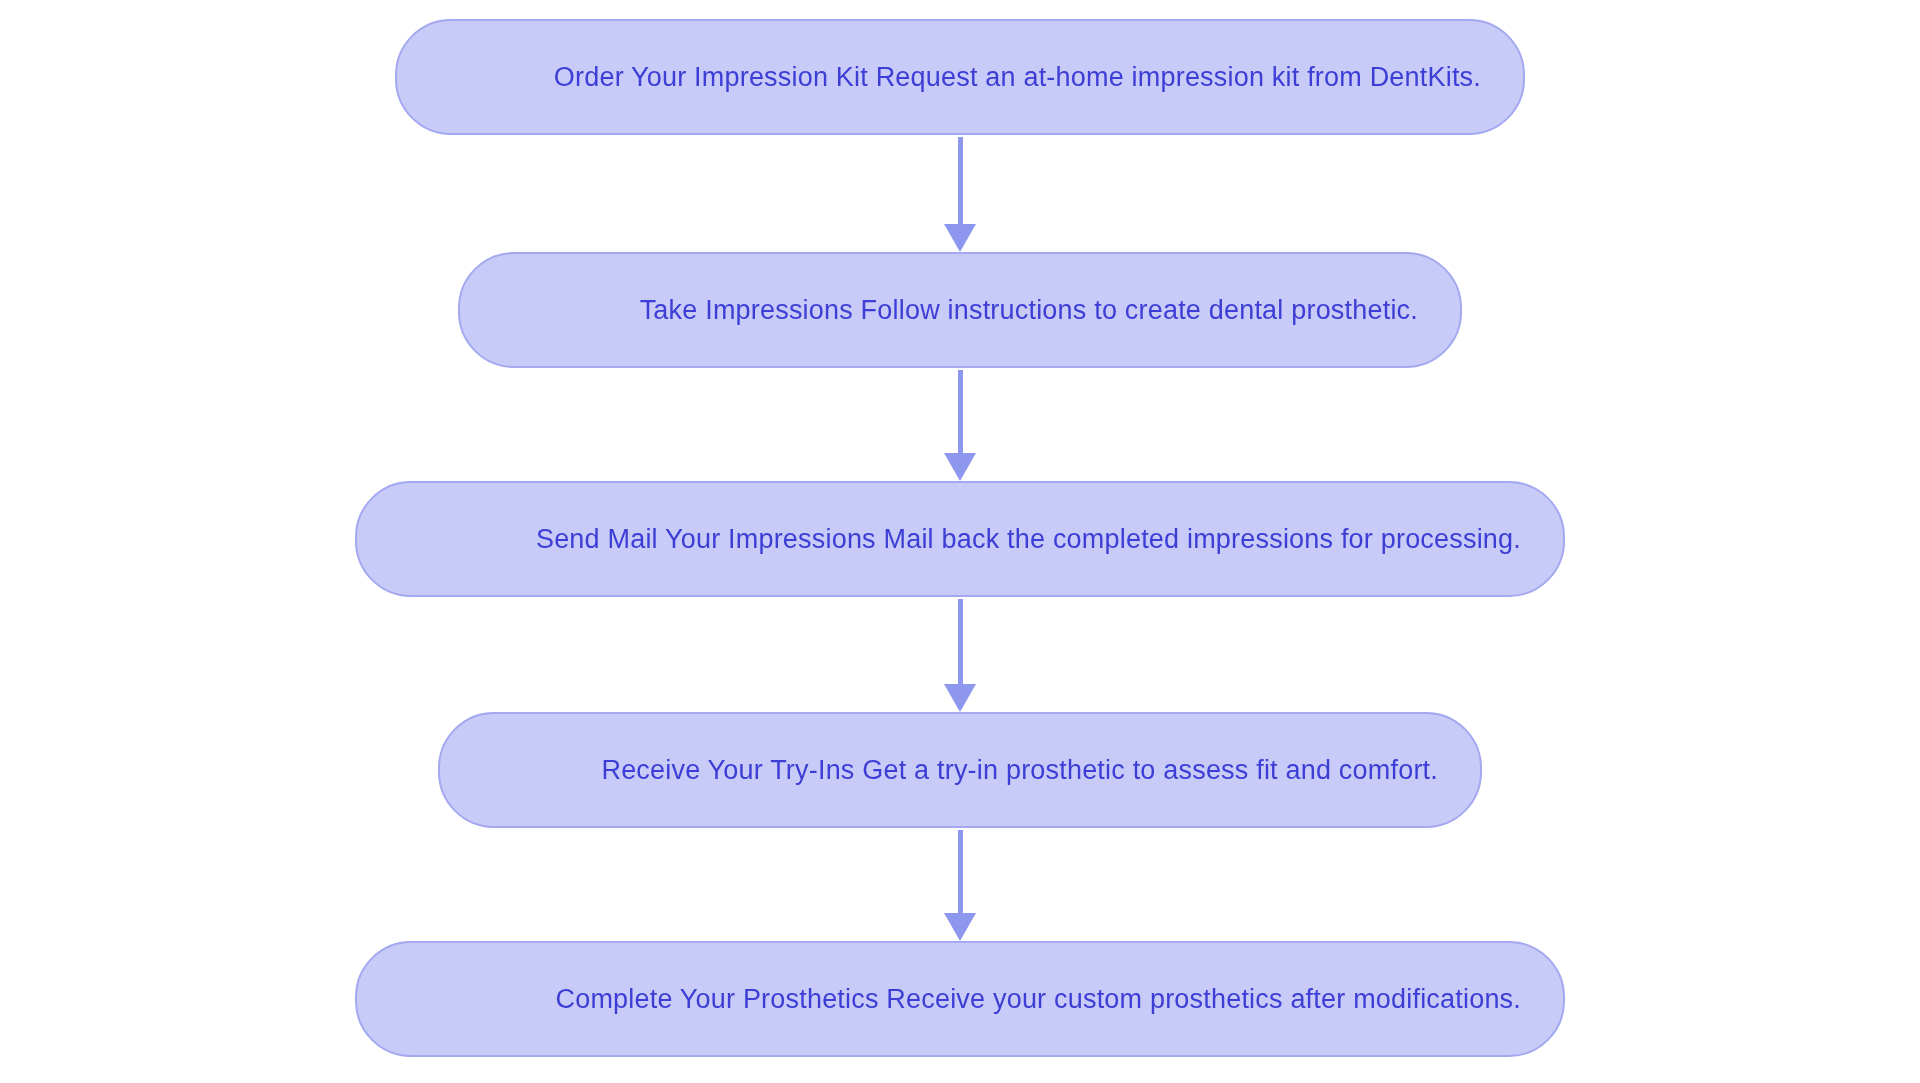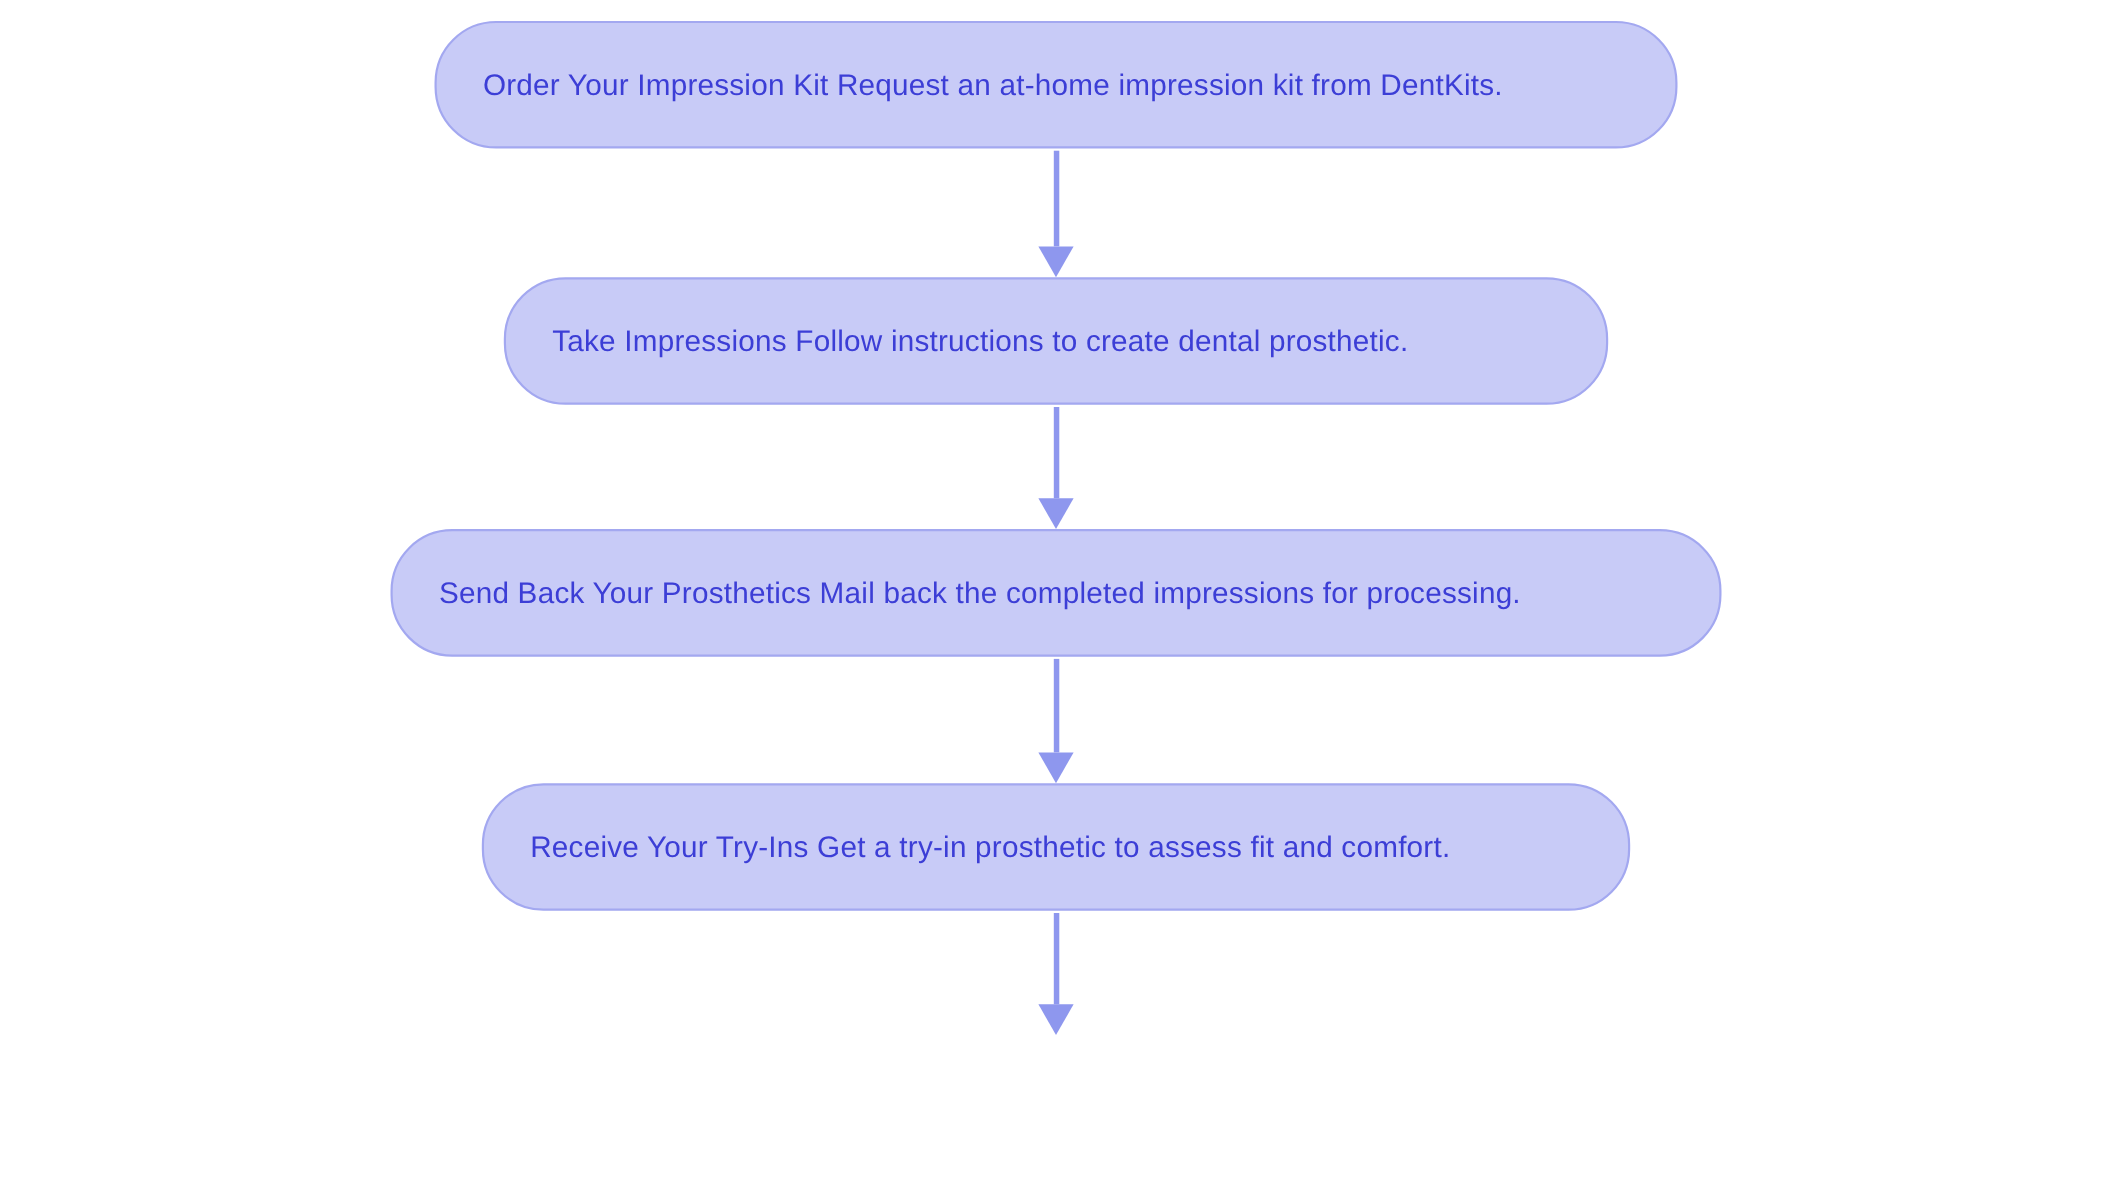--- a/index.html
+++ b/index.html
@@ -29,21 +29,21 @@
   .node {
     position: absolute;
     left: 50%;
     transform: translateX(-50%);
     height: 116px;
     border-radius: 56px;
     background: var(--node-fill);
     border: 2px solid var(--node-border);
     display: flex;
     align-items: center;
-    justify-content: flex-start;
+    justify-content: flex-end;
     padding: 1px 42px;
     white-space: nowrap;
   }
   .node-label {
     color: var(--node-text);
     font-size: 27px;
     letter-spacing: 0.2px;
   }
   .node-1 { top: 19px;  min-width: 1130px; }
   .node-2 { top: 252px; min-width: 1004px; }
@@ -94,31 +94,34 @@
   <div class="node node-2">
     <span class="node-label">Take Impressions Follow instructions to create dental prosthetic.</span>
   </div>
 
   <div class="arrow arrow-2">
     <div class="arrow-line"></div>
     <div class="arrow-head"></div>
   </div>
 
   <div class="node node-3">
-    <span class="node-label">Send Back Your Prosthetics Mail back the completed impressions for processing.</span>
+    <span class="node-label">Send Mail Your Impressions Mail back the completed impressions for processing.</span>
   </div>
 
   <div class="arrow arrow-3">
     <div class="arrow-line"></div>
     <div class="arrow-head"></div>
   </div>
 
   <div class="node node-4">
     <span class="node-label">Receive Your Try-Ins Get a try-in prosthetic to assess fit and comfort.</span>
   </div>
 
   <div class="arrow arrow-4">
     <div class="arrow-line"></div>
     <div class="arrow-head"></div>
   </div>
 
+  <div class="node node-5">
+    <span class="node-label">Complete Your Prosthetics Receive your custom prosthetics after modifications.</span>
+  </div>
 
 </div>
 
 </body></html>

